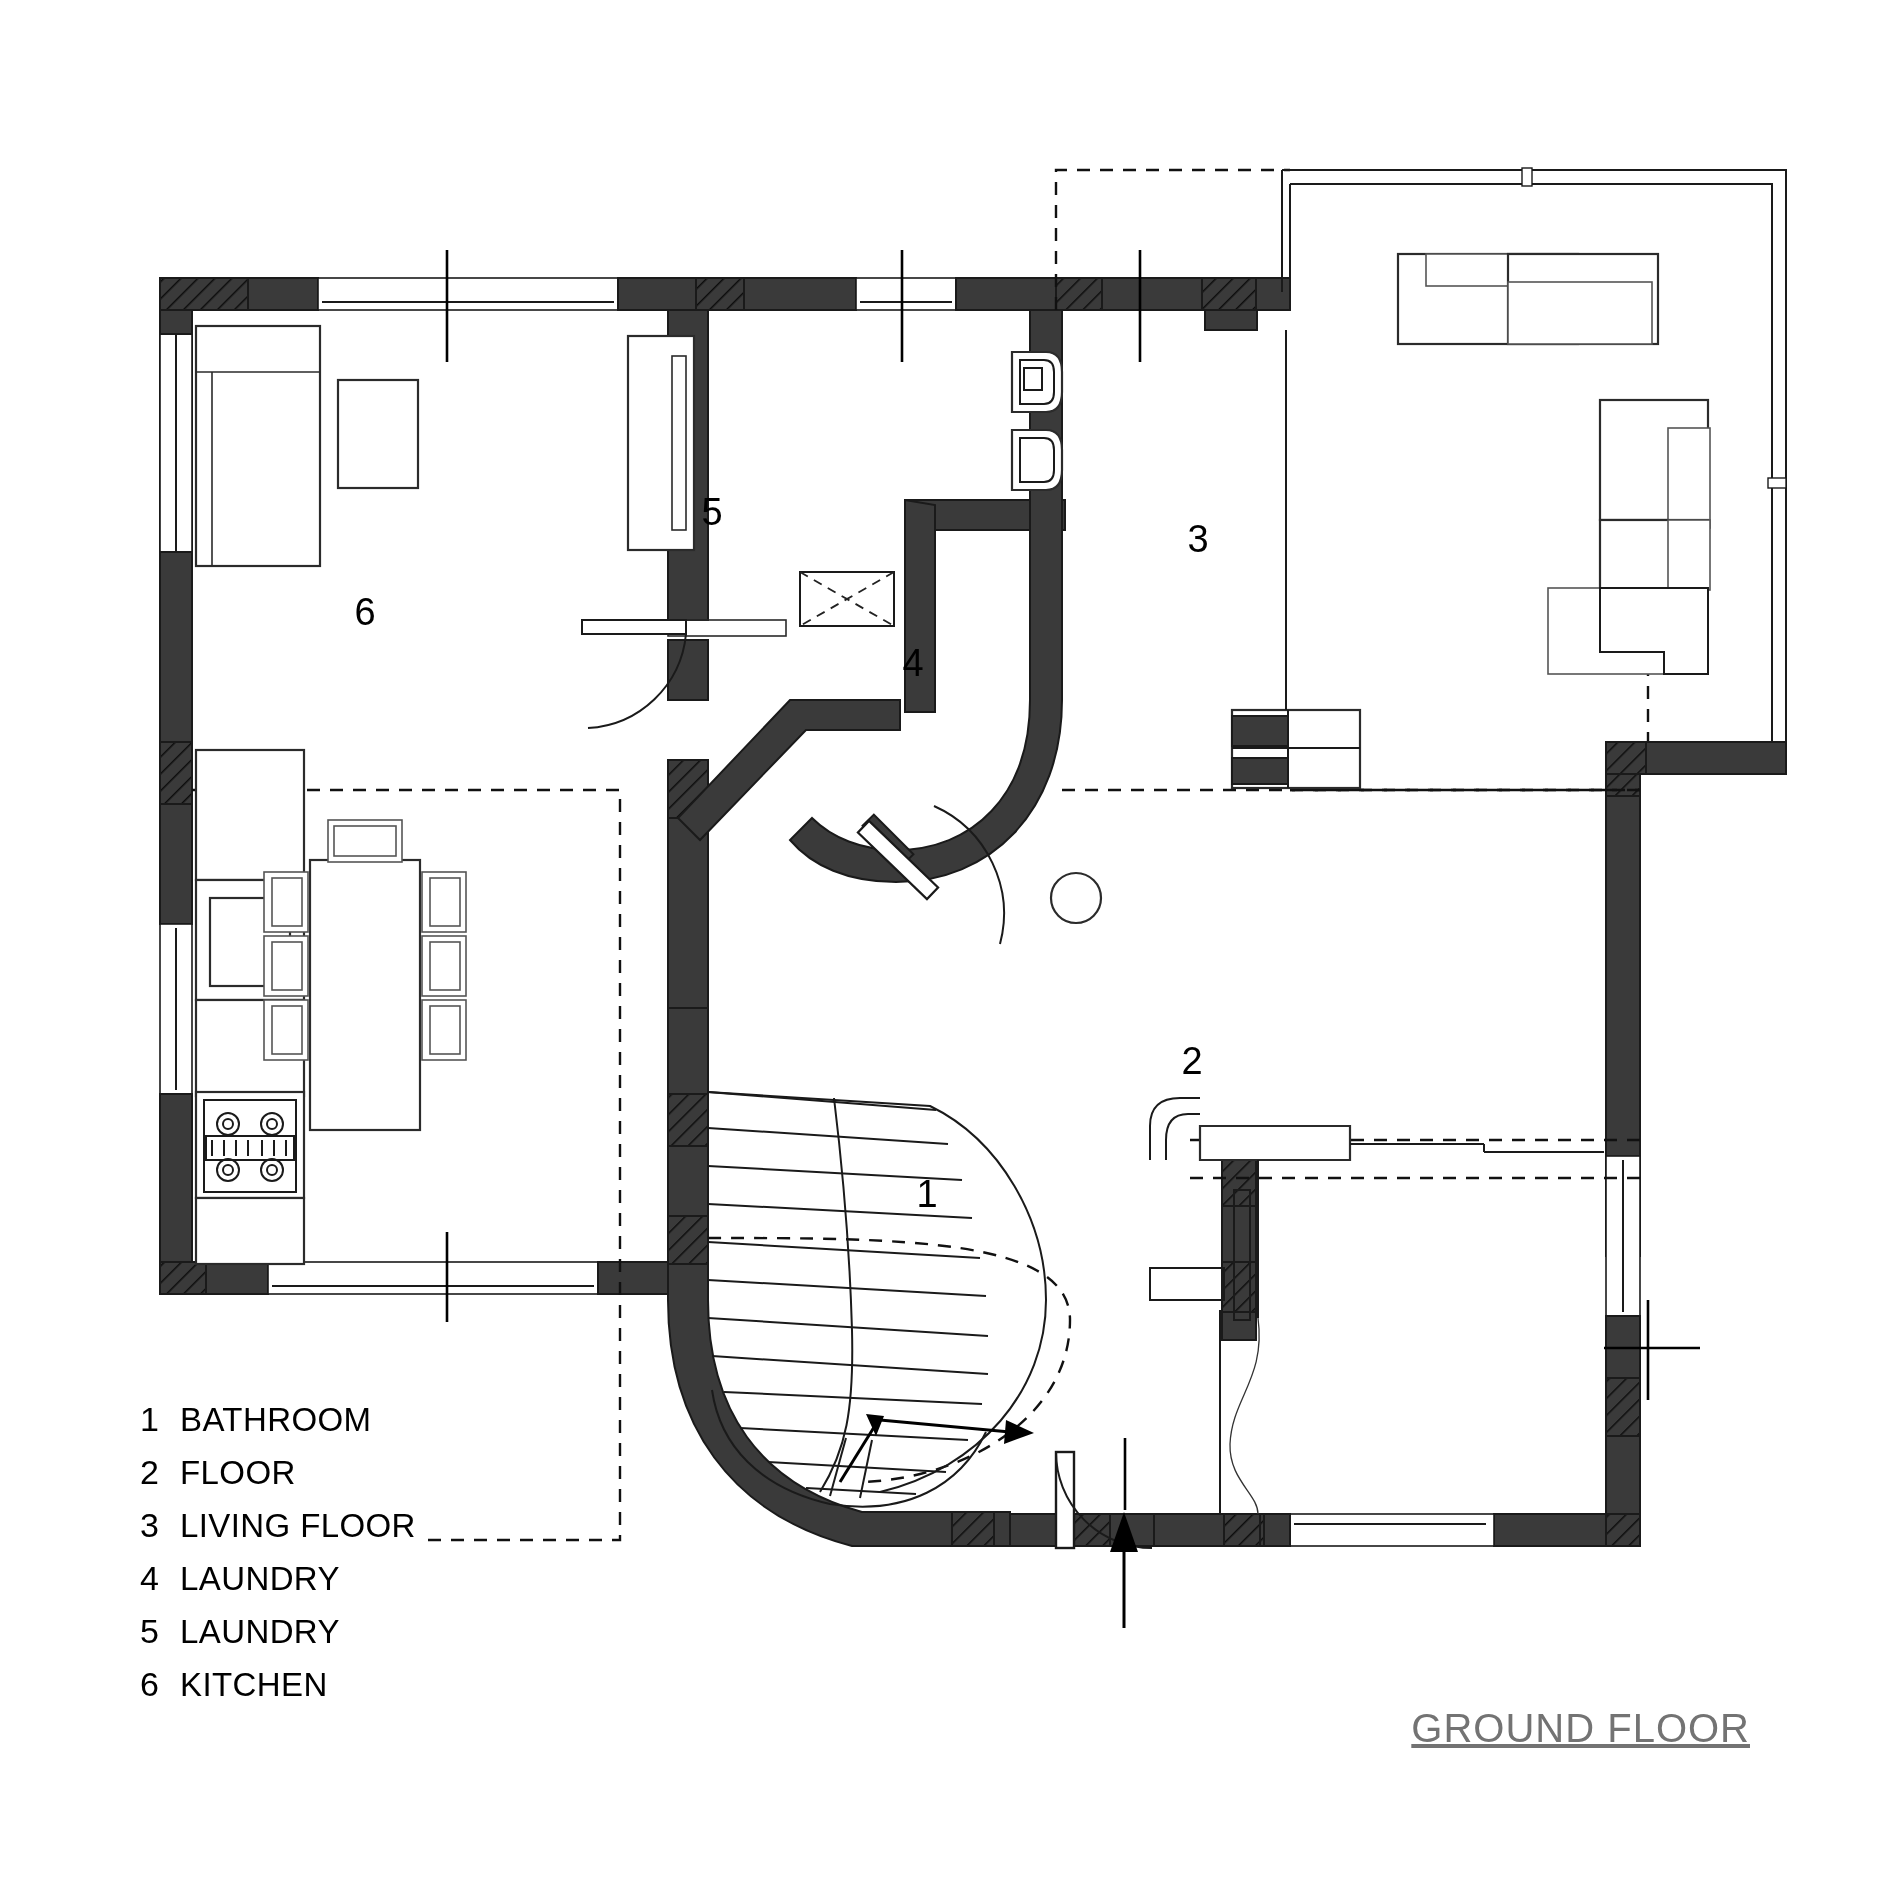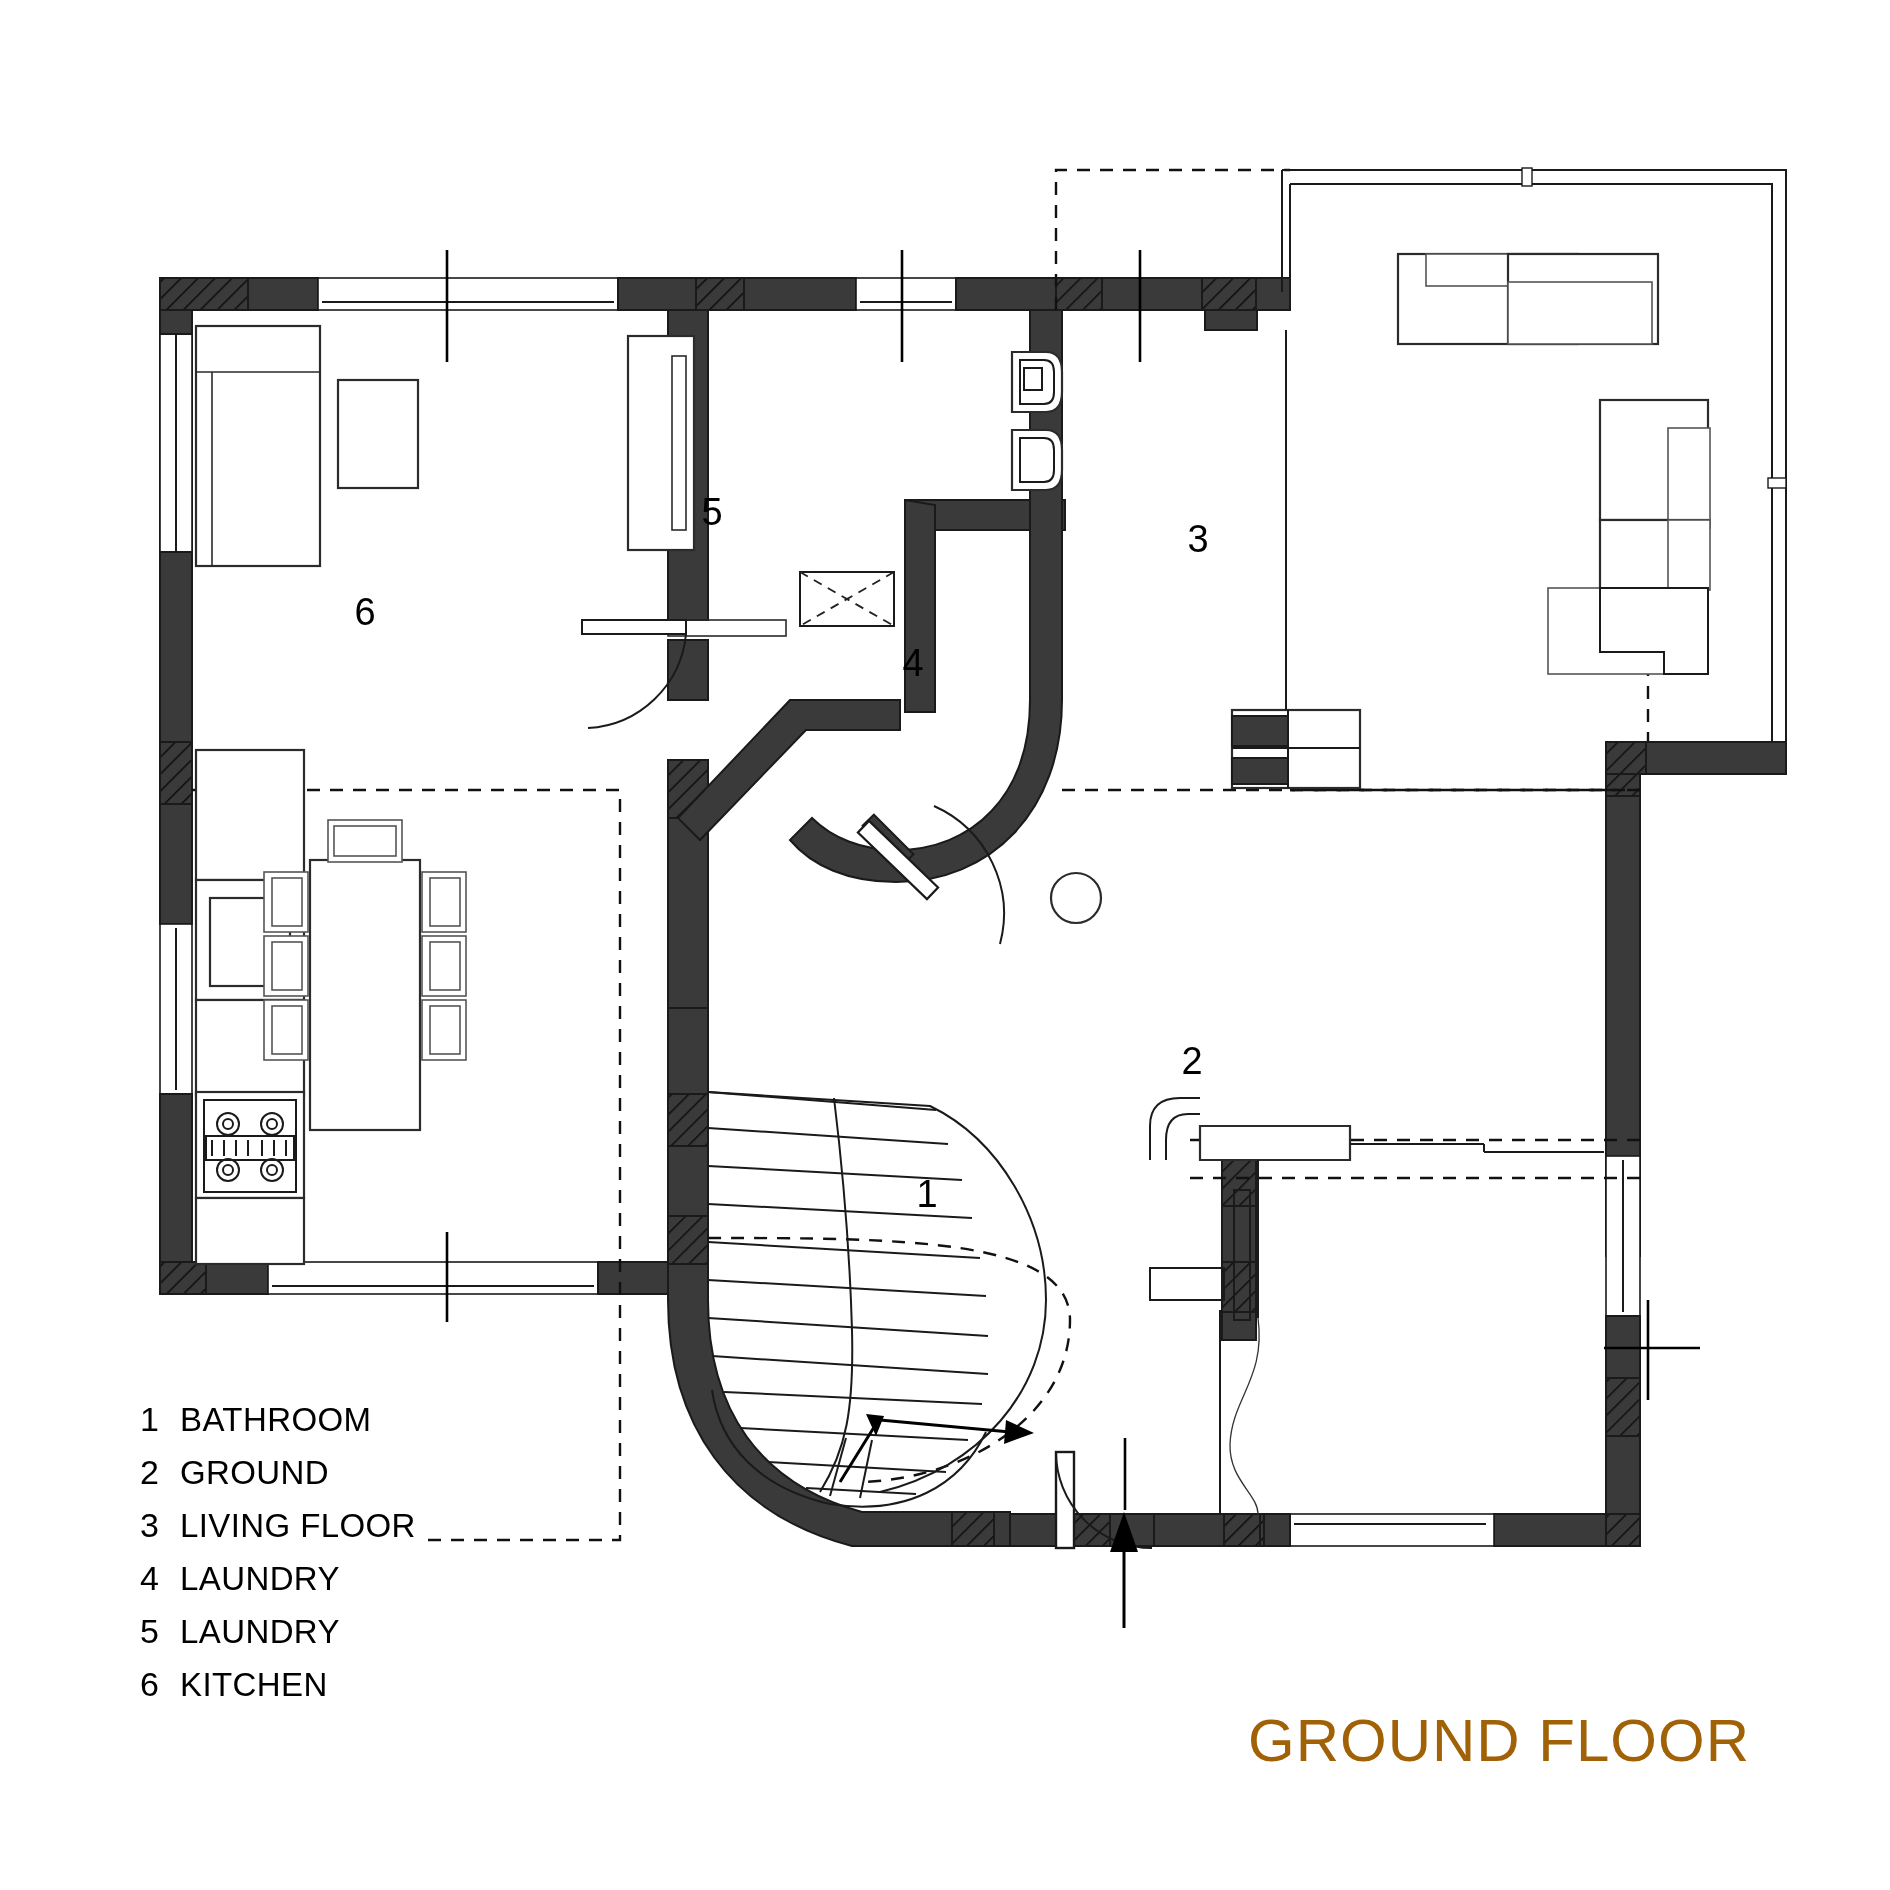--- a/index.html
+++ b/index.html
@@ -65,24 +65,25 @@
   .legend-num {
     width: 40px;
     flex: 0 0 40px;
     font-size: 34px;
   }
   .legend-label { white-space: nowrap; }
   #sheet-title {
     position: absolute;
     right: 140px;
     top: 1706px;
-    font-size: 60px;
+    font-size: 40px;
     letter-spacing: 1px;
-    color: #a16207;
+    color: #737373;
     white-space: nowrap;
+    text-decoration: underline;
   }
 </style>
 </head>
 <body>
 
 <div id="plan-root">
 <svg class="plan" viewBox="0 0 1890 1890" xmlns="http://www.w3.org/2000/svg">
 
   <defs>
     <pattern id="hatch45" width="12" height="12" patternTransform="rotate(45)" patternUnits="userSpaceOnUse">
@@ -405,21 +406,21 @@
 </svg>
 </div>
 
 <div id="legend">
   <div class="legend-row">
     <span class="legend-num">1</span>
     <span class="legend-label">BATHROOM</span>
   </div>
   <div class="legend-row">
     <span class="legend-num">2</span>
-    <span class="legend-label">GROUND</span>
+    <span class="legend-label">FLOOR</span>
   </div>
   <div class="legend-row">
     <span class="legend-num">3</span>
     <span class="legend-label">LIVING FLOOR</span>
   </div>
   <div class="legend-row">
     <span class="legend-num">4</span>
     <span class="legend-label">LAUNDRY</span>
   </div>
   <div class="legend-row">

